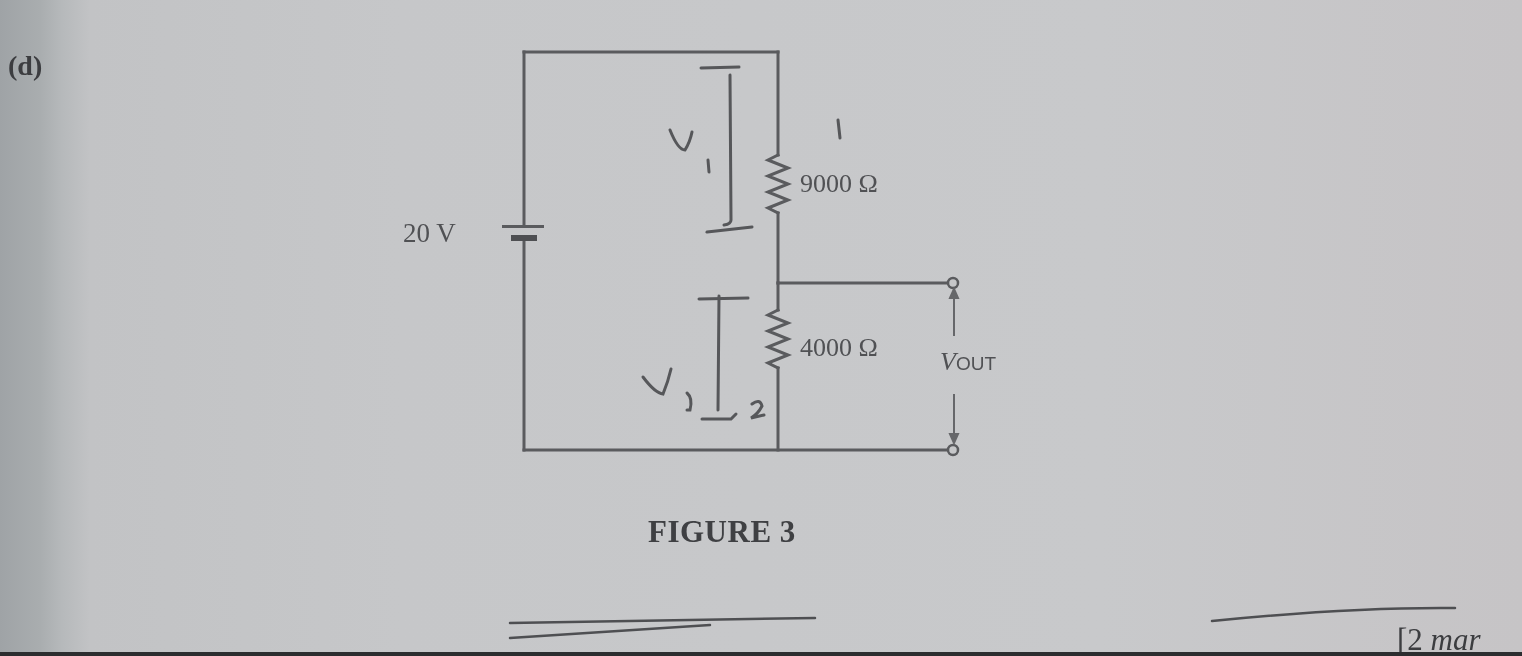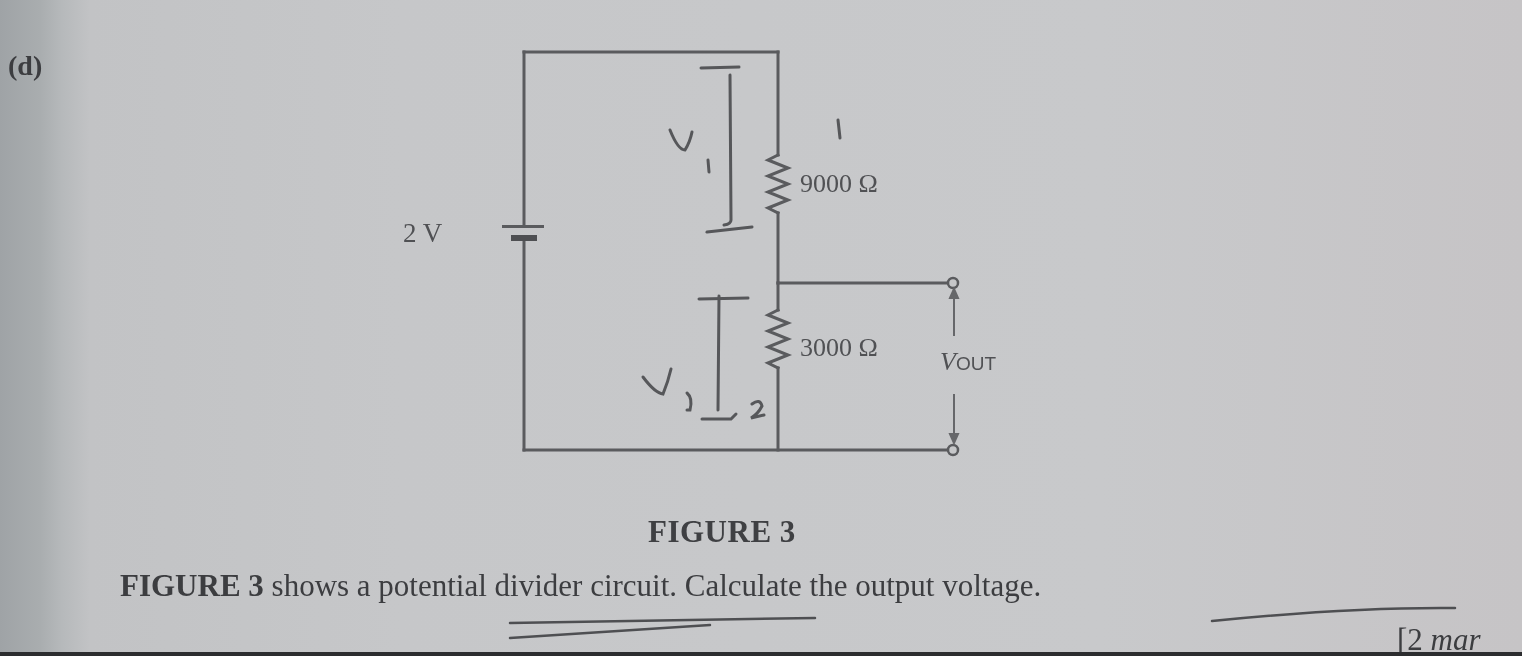--- a/index.html
+++ b/index.html
@@ -109,31 +109,28 @@
       <path d="M752,404 Q760,398 762,406 Q758,414 751,418 L764,415"></path>
     </g>
 
     <g stroke="#4e4f52" stroke-width="2.5" fill="none" stroke-linecap="round">
       <path d="M510,623 L815,618"></path>
       <path d="M510,638 L710,625"></path>
       <path d="M1212,621 Q1350,607 1455,608"></path>
     </g>
   </svg>
 
-  <div class="lbl" style="left:403px; top:218px;">2 V</div>
+  <div class="lbl" style="left:403px; top:218px;">20 V</div>
   <div class="lbl" style="left:800px; top:169px; font-size:26px;">9000 Ω</div>
-  <div class="lbl" style="left:800px; top:333px; font-size:26px;">3000 Ω</div>
+  <div class="lbl" style="left:800px; top:333px; font-size:26px;">4000 Ω</div>
   <div class="lbl" style="left:940px; top:347px; font-size:26px;text-align:center;">
     <span style="font-style:italic;">V</span><span style="font-size:19px; font-family:'Liberation Sans', sans-serif;">OUT</span>
   </div>
 
   <div class="figure-caption">FIGURE 3</div>
 
-  <div class="question">
-    <span class="b">FIGURE 3</span><span> shows a potential divider circuit. Calculate the output voltage.</span>
-  </div>
 
   <div class="marks">
     <span>[2 </span><span class="i">mar</span>
   </div>
 
   <div class="bottom-edge"></div>
 </div>
 
 </body></html>

